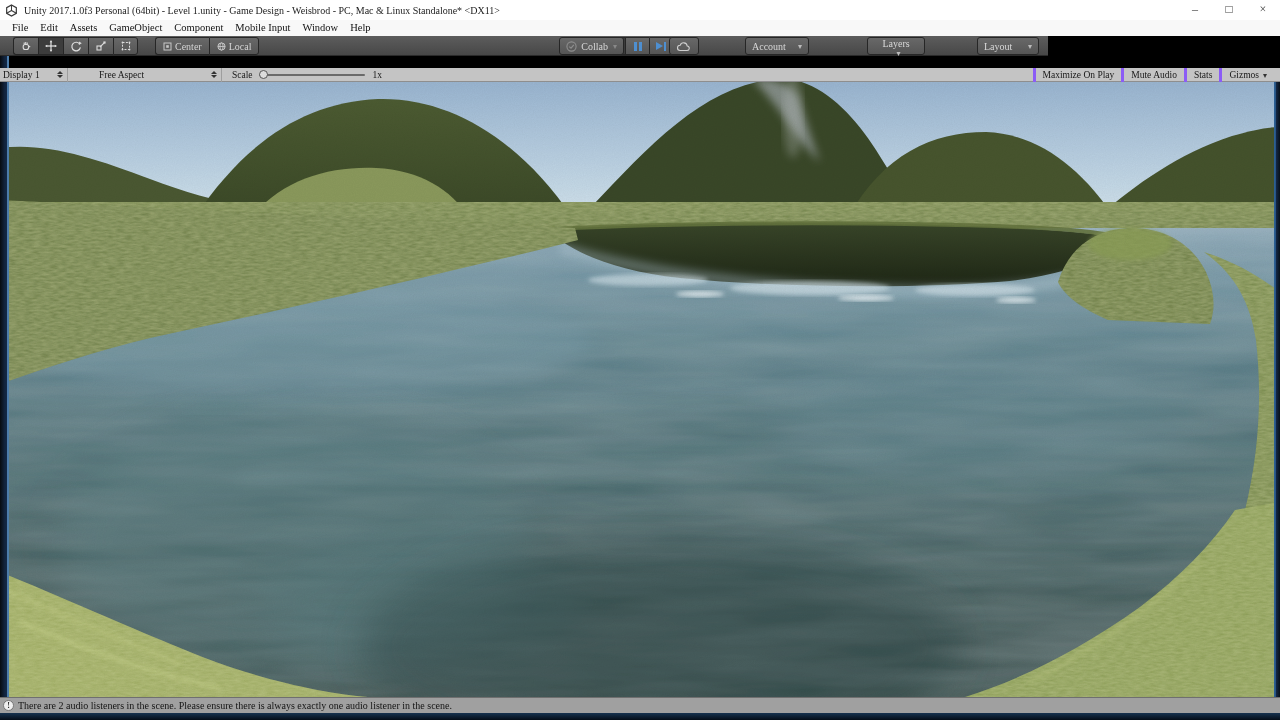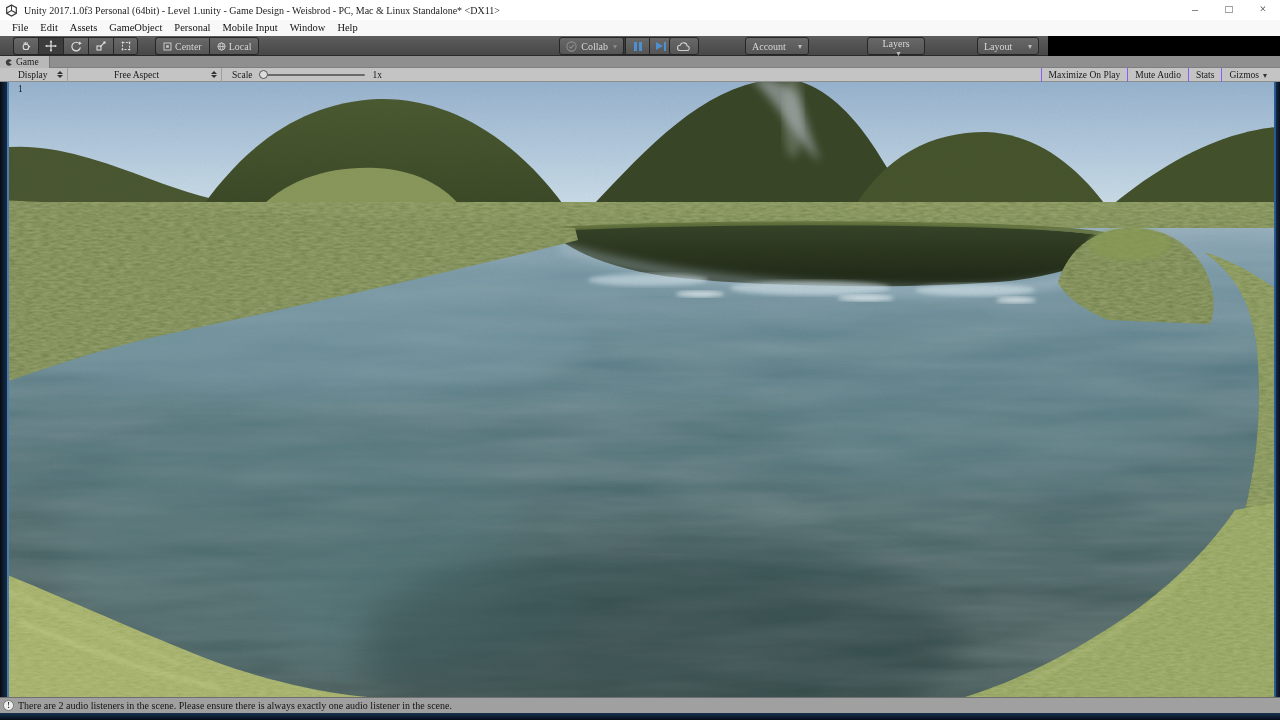--- a/index.html
+++ b/index.html
@@ -62,38 +62,38 @@
   .tabstrip { position:absolute; top:56px; left:0; width:1280px; height:12px;
     background:#8f8f8f; border-bottom:1px solid #7e7e7e; z-index:9; display:flex; }
   .tab { height:12px; padding:0 10px 0 4px; background:#b8b8b8;
     border-right:1px solid #777; display:flex; align-items:center; }
   .tab span { font-size:9.5px; color:#1c1c1c; margin-left:3px; line-height:12px; }
 
   
   .gametoolbar { position:absolute; top:68px; left:0; width:1280px; height:14px;
     background:#c4c4c4; border-bottom:1px solid #8e8e8e; z-index:9;
     display:flex; align-items:center; font-size:9.5px; color:#181818; }
-  .gdrop { position:relative; height:14px; line-height:14px; padding:0 16px 0 18px;
+  .gdrop { position:relative; height:14px; line-height:14px; padding:0 16px 0 3px;
     border-right:1px solid #9e9e9e; }
   .popup-arrows { position:absolute; right:4px; top:3px; display:flex;
     flex-direction:column; gap:1px; }
   .popup-arrows i { display:block; width:0; height:0; }
   .pa-up { border-left:3px solid transparent; border-right:3px solid transparent;
     border-bottom:3px solid #333; }
   .pa-down { border-left:3px solid transparent; border-right:3px solid transparent;
     border-top:3px solid #333; }
   .g-display { width:68px; }
   .g-aspect { width:126px;margin-left:28px; }
   .scale-label { margin-left:10px; }
   .scale-track { position:relative; width:106px; height:2px; background:#6a6a6a;
     border-radius:1px; margin:0 8px 0 6px; }
   .scale-knob { position:absolute; left:0; top:-4px; width:9px; height:9px;
     border-radius:50%; background:#dcdcdc; border:1px solid #555; }
   .g-right { position:absolute; right:6px; top:0; height:14px; display:flex; align-items:center; }
-  .g-toggle { height:14px; line-height:14px; padding:0 7px; border-left:1px solid #8b5cf6; }
+  .g-toggle { height:14px; line-height:14px; padding:0 7px; border-left:3px solid #8b5cf6; }
   .g-toggle .dd2 { font-size:8px; color:#333; margin-left:4px; }
 
   
   .viewport { position:absolute; top:82px; left:0; width:1280px; height:615px; }
   .viewport svg { display:block; width:100%; height:100%; }
 
   
   .statusbar { position:absolute; top:697px; left:0; width:1280px; height:16px;
     background:#a0a0a0; border-top:1px solid #6f6f6f; display:flex;
     align-items:center; z-index:9; }
@@ -124,21 +124,21 @@
       <span class="wc">□</span>
       <span class="wc">×</span>
     </div>
   </div>
 
   <div class="menubar">
     <span class="menu-item">File</span>
     <span class="menu-item">Edit</span>
     <span class="menu-item">Assets</span>
     <span class="menu-item">GameObject</span>
-    <span class="menu-item">Personal</span>
+    <span class="menu-item">Component</span>
     <span class="menu-item">Mobile Input</span>
     <span class="menu-item">Window</span>
     <span class="menu-item">Help</span>
   </div>
 
   <div class="toolbar">
     <div class="toolgroup">
       <div class="tbtn">
         <svg width="12" height="12" viewBox="0 0 12 12" fill="none" stroke="#dcdcdc" stroke-width="1.1">
           <rect x="3.2" y="4.5" width="5.4" height="5" rx="2"></rect>
@@ -244,28 +244,20 @@
         <span>Layers</span>
         <span class="dd-arrow">▾</span>
       </div>
       <div class="tbtn layout">
         <span>Layout</span>
         <span class="dd-arrow">▾</span>
       </div>
     </div>
   </div>
 
-  <div class="tabstrip">
-    <div class="tab">
-      <svg width="9" height="9" viewBox="0 0 10 10">
-        <path d="M8.6,3 A3.6,3.6 0 1 0 8.6,7 L5,5 Z" fill="#3d3d3d"></path>
-      </svg>
-      <span>Game</span>
-    </div>
-  </div>
 
   <div class="gametoolbar">
     <div class="gdrop g-display">
       <span>Display 1</span>
       <span class="popup-arrows">
           <i class="pa-up"></i>
           <i class="pa-down"></i>
         </span>
     </div>
     <div class="gdrop g-aspect">

